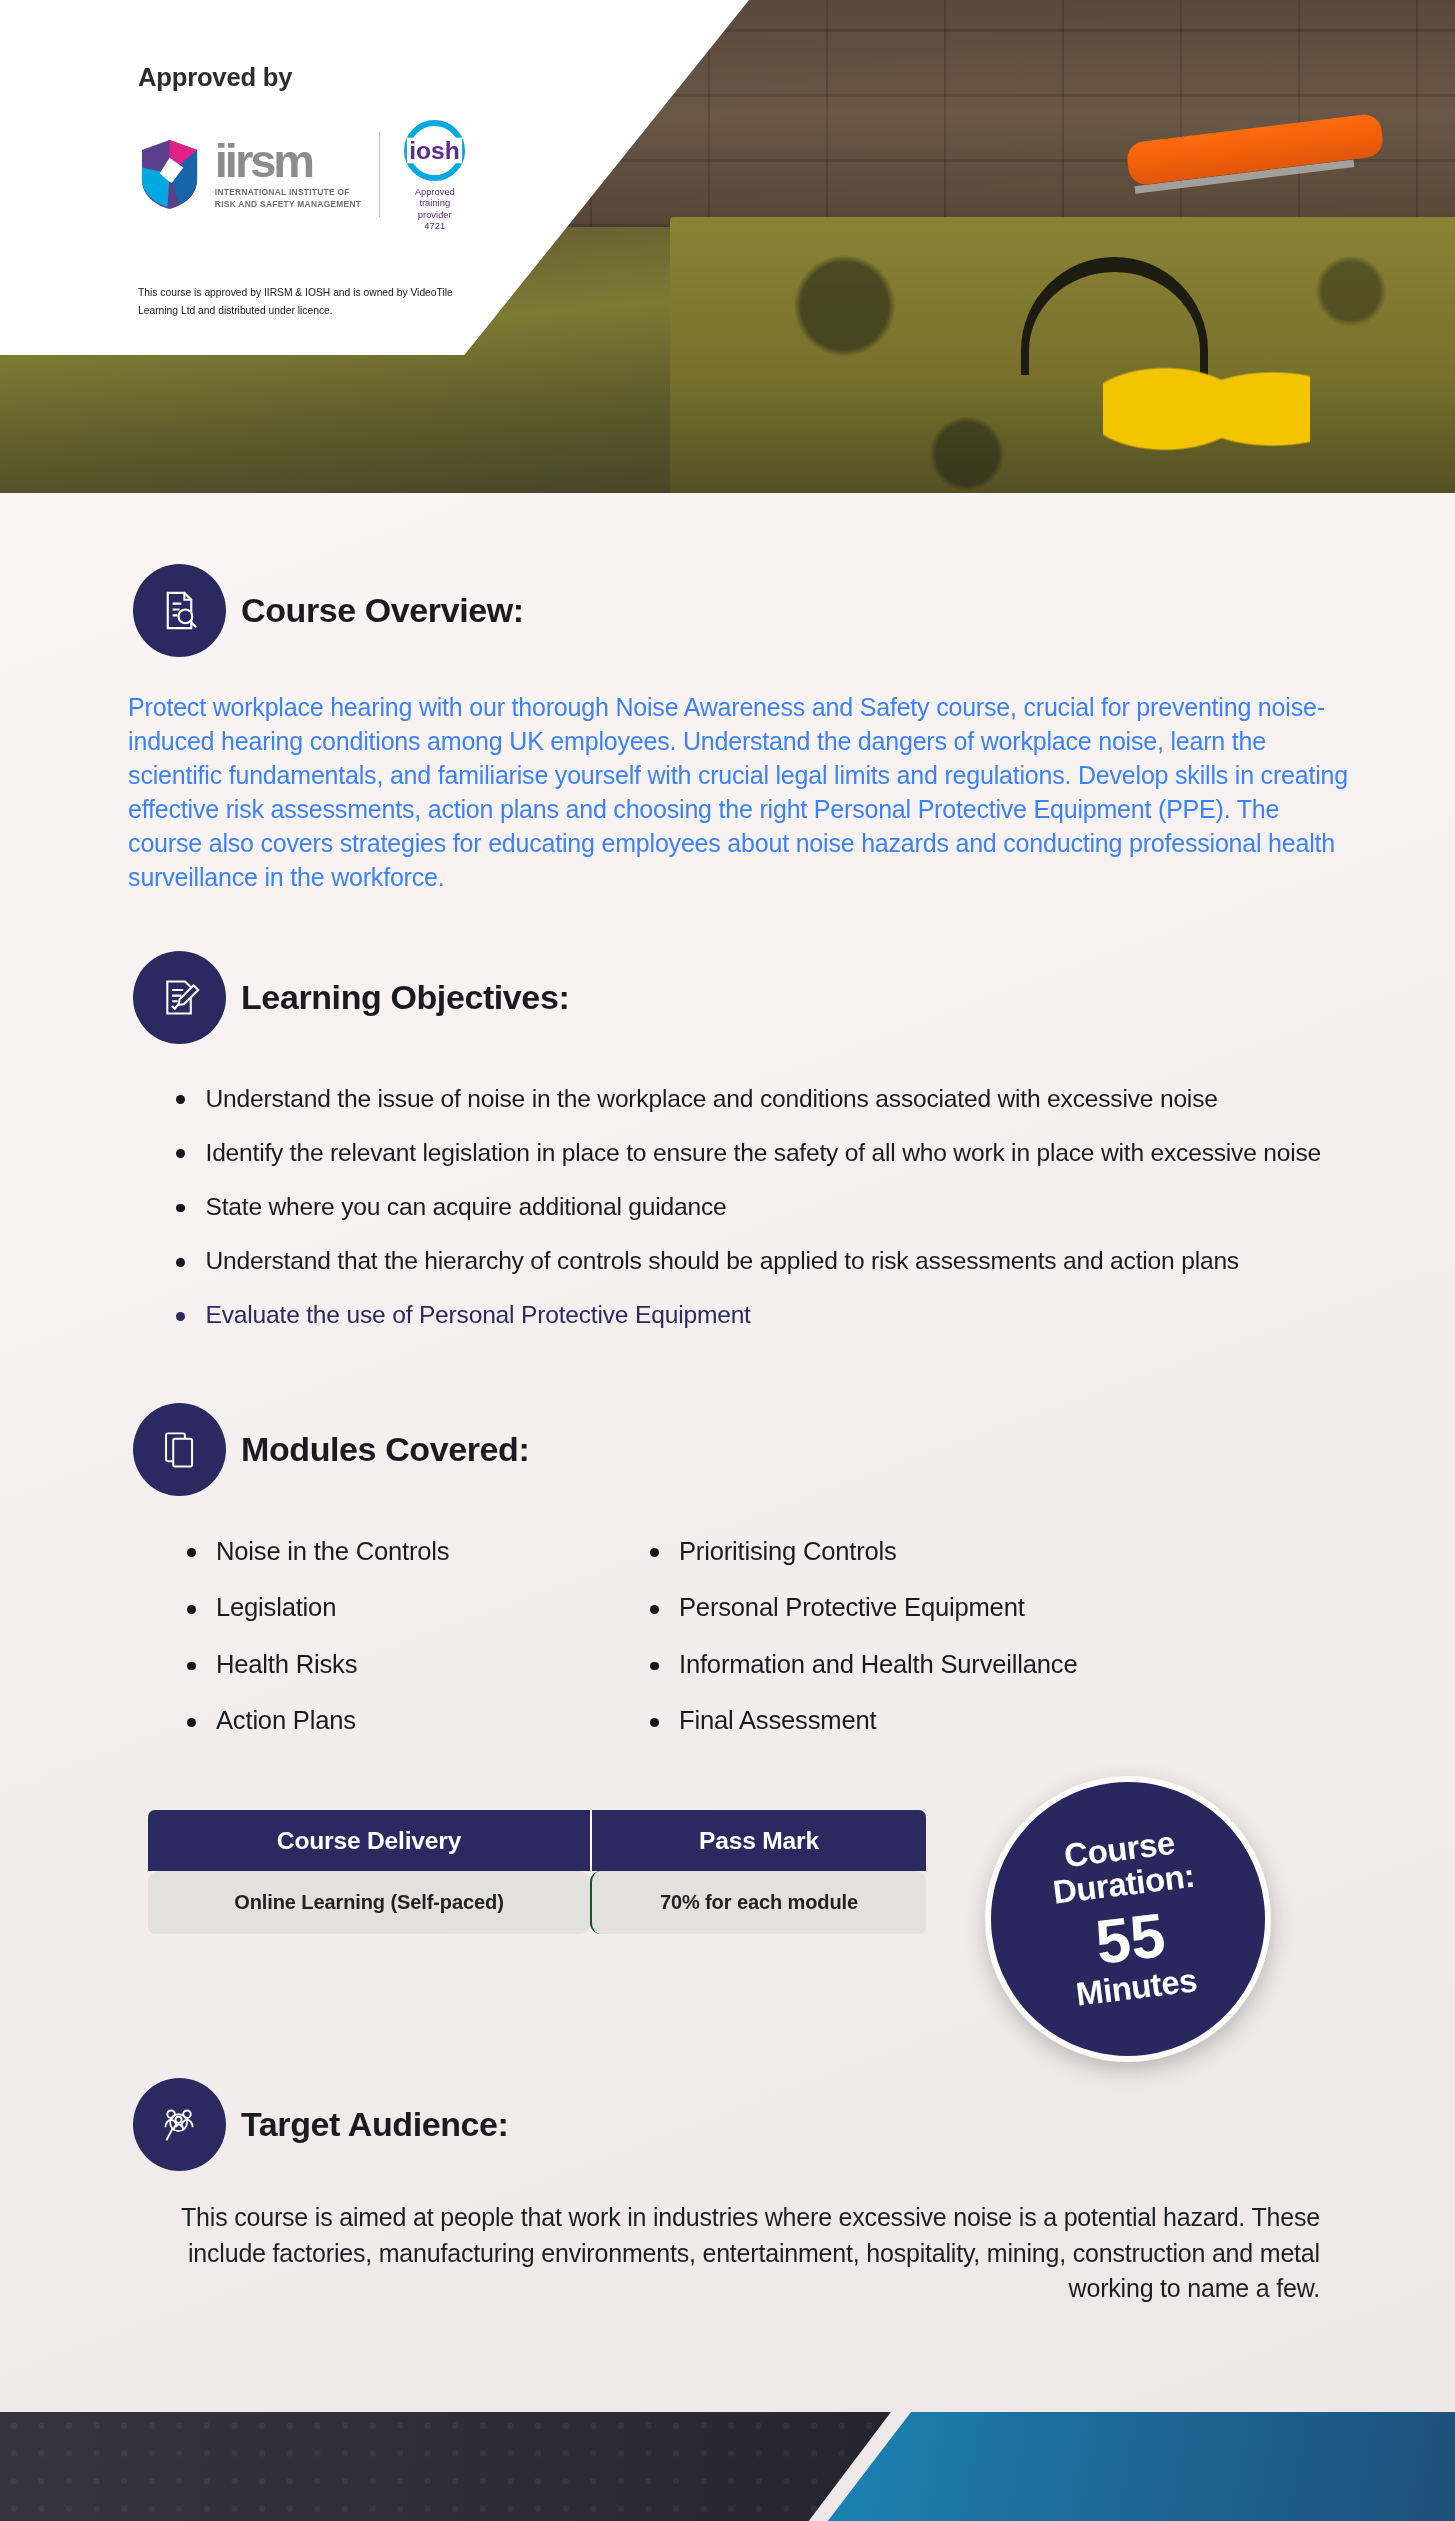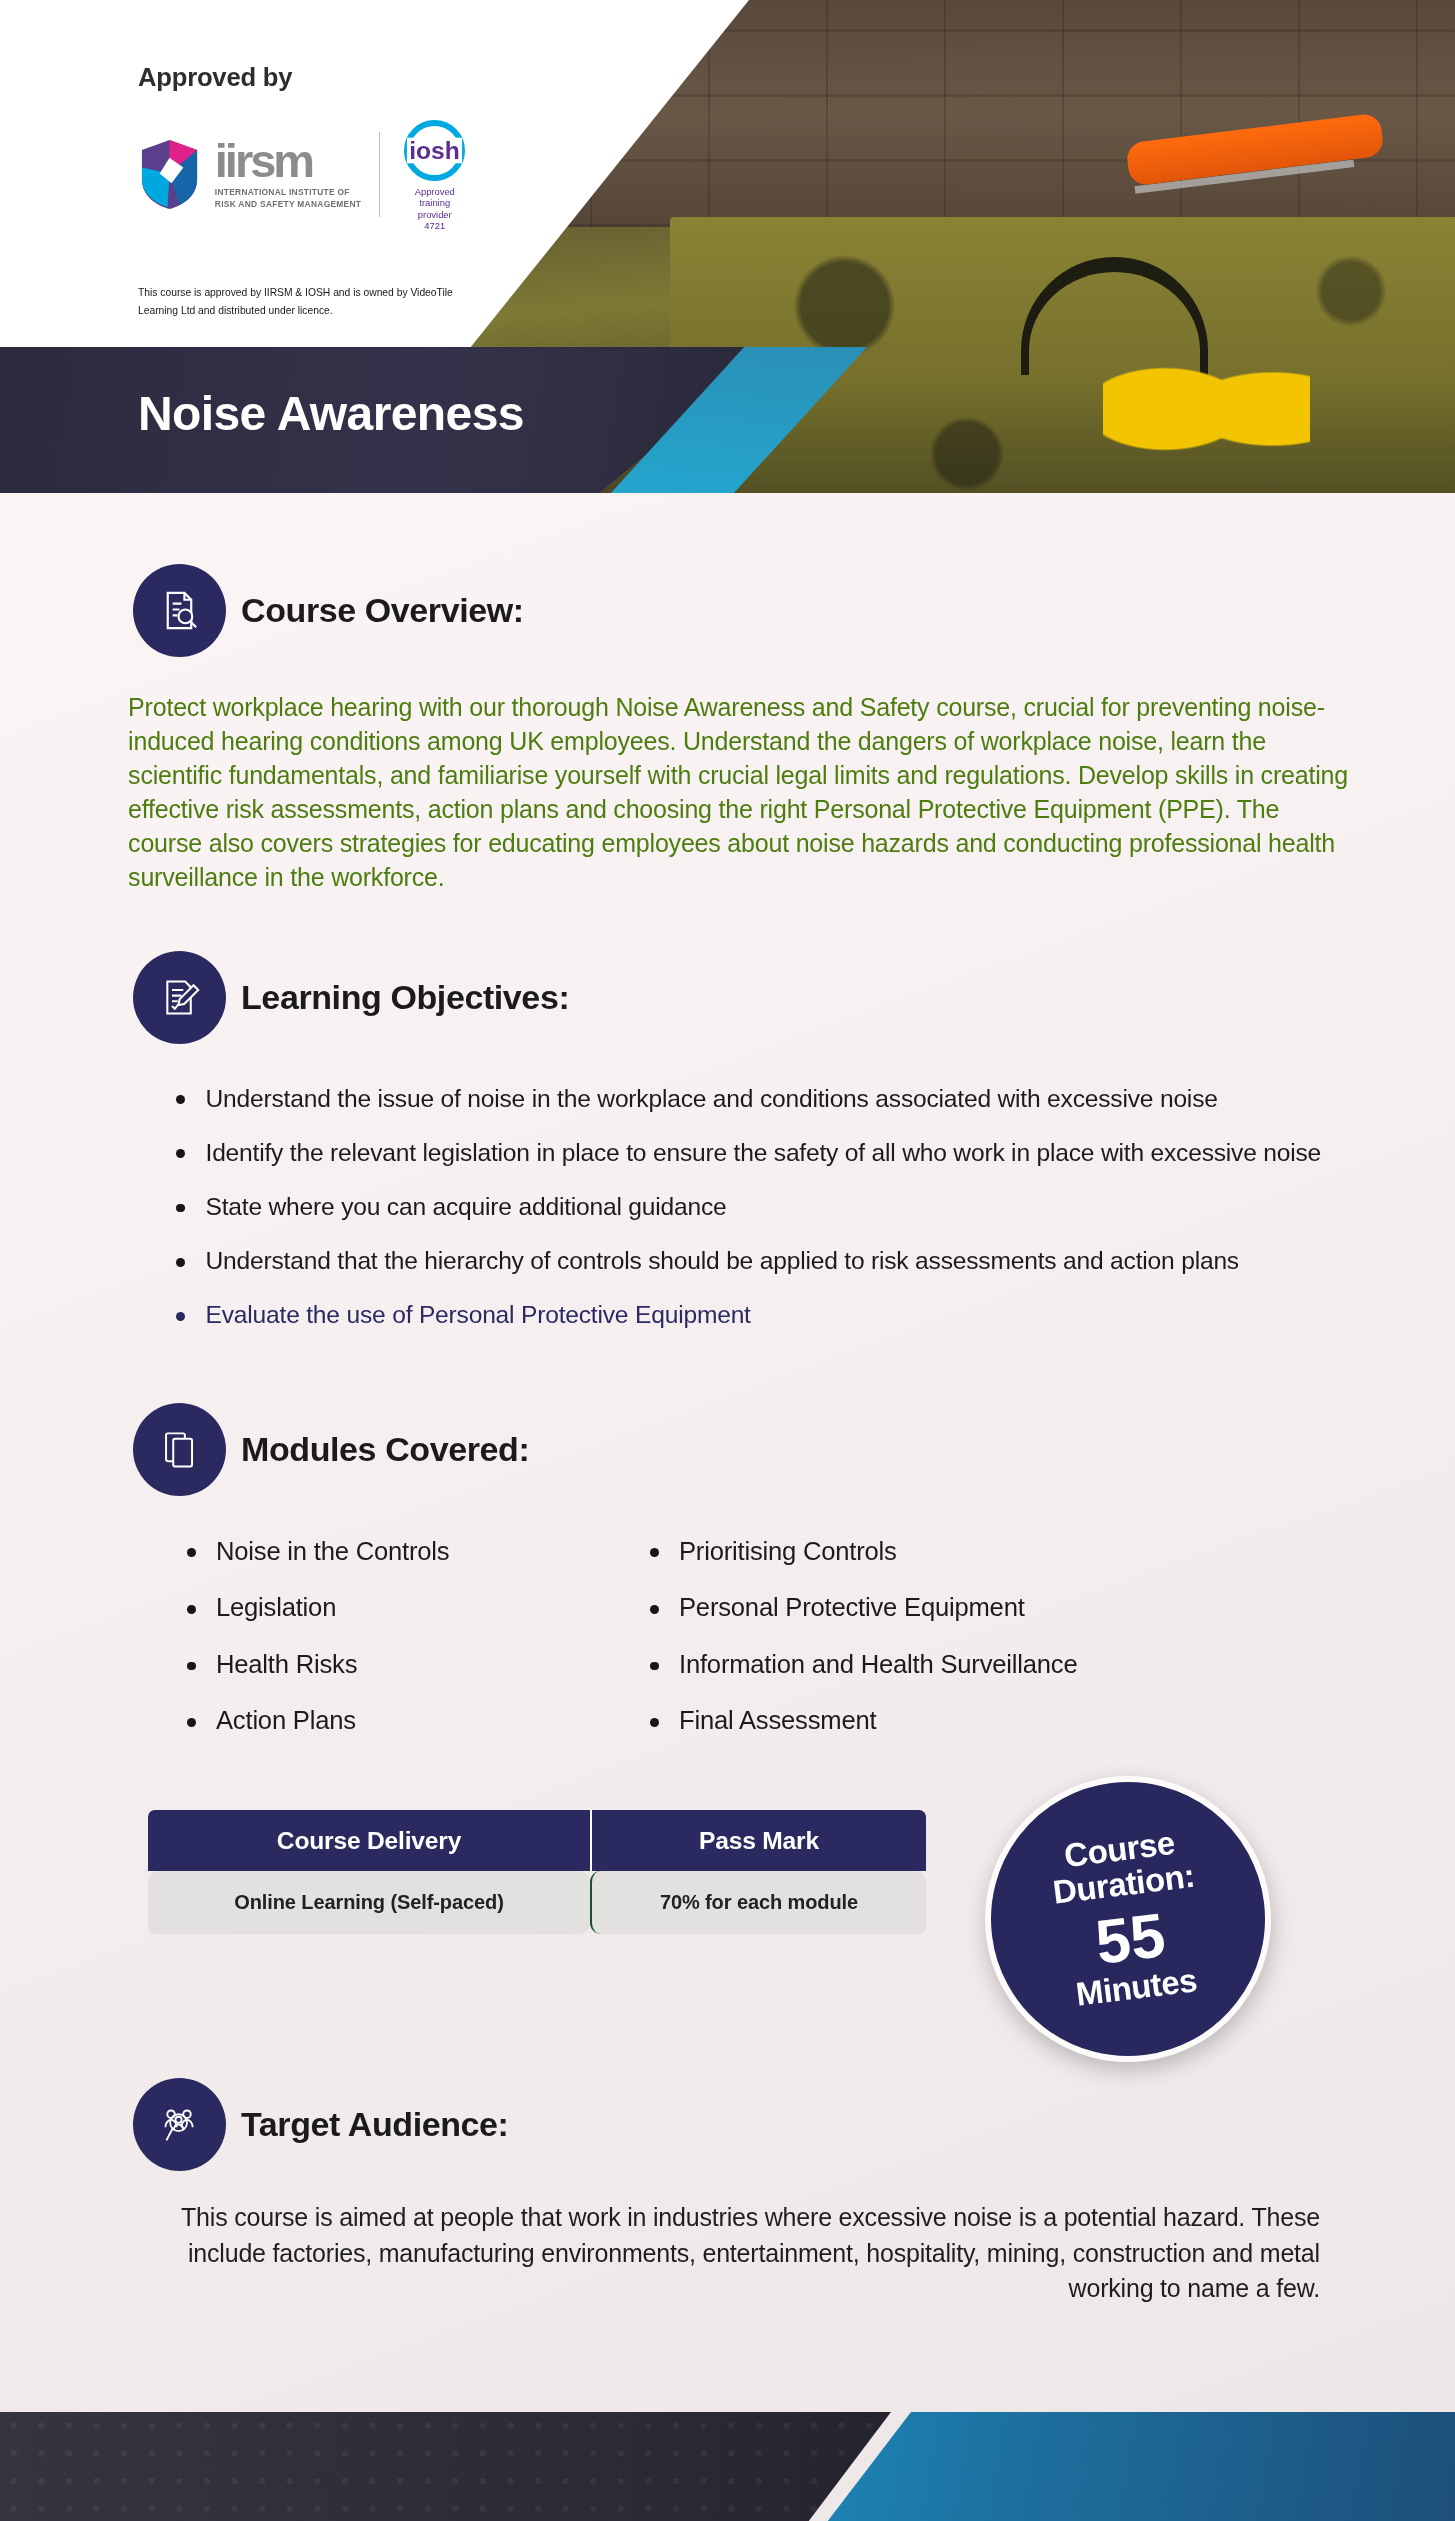--- a/index.html
+++ b/index.html
@@ -106,21 +106,21 @@
   .sec-icon {
     width:93px; height:93px; border-radius:50%;
     background:#2a2a60; display:flex; align-items:center; justify-content:center;
     flex:0 0 93px;
   }
   .sec-title { font-size:34px; font-weight:700; color:#1b1b1f; letter-spacing:-0.4px; }
 
   .overview { margin:71px 0 0 133px; }
   .overview-body {
     margin:32.5px 0 0 -4.9px; width:1226px;
-    font-size:25px; line-height:1.36; color:#4d7c0f; letter-spacing:-0.2px;
+    font-size:25px; line-height:1.36; color:#3b82f6; letter-spacing:-0.2px;
   }
 
   .objectives { margin:57px 0 0 133px; }
   .obj-list { list-style:none; margin:39px 0 0 31.5px; }
   .obj-list li {
     position:relative; padding-left:41px; margin-bottom:21.7px;
     font-size:24.6px; line-height:1.32; color:#1b1b1f; letter-spacing:-0.2px; font-weight:500;
     max-width:1162px;
   }
   .obj-list li::before {
@@ -250,25 +250,20 @@
         </div>
       </div>
     </div>
   </div>
 
   <div class="licence-note">
     <span>This course is approved by IIRSM &amp; IOSH and is owned by VideoTile</span><br>
     <span>Learning Ltd and distributed under licence.</span>
   </div>
 
-  <div class="titlebar">
-    <div class="titlebar-dark"></div>
-    <div class="titlebar-teal"></div>
-    <div class="course-title">Noise Awareness</div>
-  </div>
 </div>
 
 <div class="content">
 
   <section class="overview">
     <div class="sec-head">
       <div class="sec-icon">
         <svg width="47" height="47" viewBox="0 0 48 48" fill="none" stroke="#fff" stroke-width="2.2">
           <path d="M12 6h17l7 7v29H12z"></path>
           <path d="M29 6v7h7"></path>

